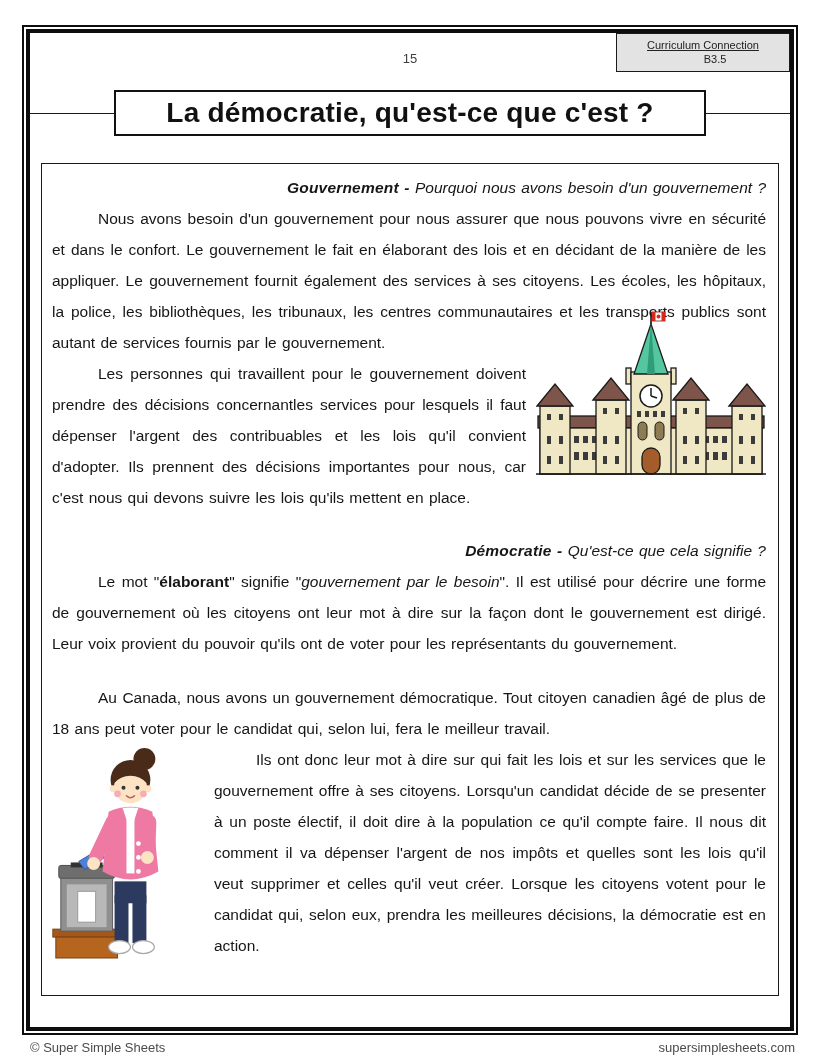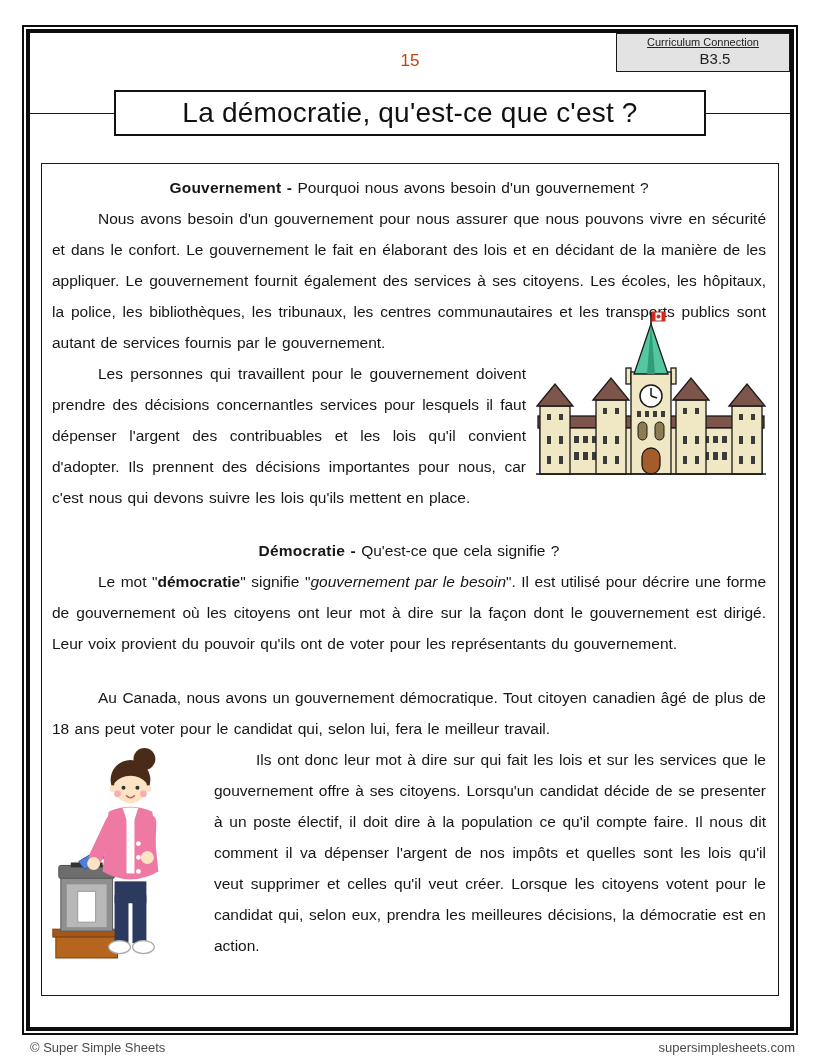--- a/index.html
+++ b/index.html
@@ -19,45 +19,45 @@
   
   .header-band {
     position:relative; height:81px; border-bottom:1.5px solid #1a1a1a;
   }
   .nom-row {
     position:absolute; left:20px; top:16px; font-size:16.5px; color:#222;
     letter-spacing:.3px; white-space:nowrap;
   }
   .page-number {
     position:absolute; left:0; right:0; top:18px; text-align:center;
-    font-size:17px; color:#c2410c;
+    font-size:13px; color:#404040;
   }
   .curriculum-box {
     position:absolute; right:0px; top:0px; width:174px; height:39px;
     background:#e3e3e3; border:1.5px solid #1a1a1a;
     display:flex; flex-direction:column; align-items:center; justify-content:center;
     line-height:1.25;
   }
   .curriculum-box .cc-title { font-size:11px; text-decoration:underline; color:#222; }
-  .curriculum-box .cc-code  { font-size:15px; color:#222;margin-left:24px; }
+  .curriculum-box .cc-code  { font-size:11px; color:#222;margin-left:24px; }
   
   .title-box {
     position:absolute; left:50%; transform:translateX(-50%); top:57px;
     width:592px; height:46px; background:#fff; border:2px solid #111;
     display:flex; align-items:center; justify-content:center; z-index:3;
-    font-weight:normal; font-size:28px; letter-spacing:.2px; color:#111;
+    font-weight:bold; font-size:28px; letter-spacing:.2px; color:#111;
   }
   
   .content-box {
     position:relative; width:738px; margin:49px auto 0 auto; height:833px;
     border:1.5px solid #1a1a1a; padding:8px 12px 8px 10px;
     font-size:15.5px; line-height:31px; text-align:justify; color:#161616;
     word-spacing:1px;
   }
-  .section-head { text-align:center; }
+  .section-head { text-align:right;font-style:italic; }
   .section-head b { letter-spacing:.2px; }
   .para { text-indent:46px; }
   .para-mt { margin-top:23px; }
   .head-mt { margin-top:22px; }
   .indent-sm { text-indent:42px; }
   .float-parliament {
     float:right; width:230px; height:168px; margin:-48px 0 4px 10px;
     shape-outside:inset(0); position:relative; z-index:2;
   }
   .float-voter {
@@ -186,21 +186,21 @@
             <rect x="119" y="112" width="9" height="18" rx="4.5" fill="#8d7b54" stroke="#1a1a1a" stroke-width="1"></rect>
             <rect x="106" y="138" width="18" height="26" rx="9" fill="#a55c2b" stroke="#1a1a1a" stroke-width="1.3"></rect>
             <line x1="0" y1="164" x2="230" y2="164" stroke="#1a1a1a" stroke-width="1.6"></line>
           </svg>
         </div>
 
         <p class="para">Les personnes qui travaillent pour le gouvernement doivent prendre des décisions concernantles services pour lesquels il faut dépenser l'argent des contribuables et les lois qu'il convient d'adopter. Ils prennent des décisions importantes pour nous, car c'est nous qui devons suivre les lois qu'ils mettent en place.</p>
 
         <p class="section-head head-mt"><b>Démocratie -</b><span> Qu'est-ce que cela signifie ?</span></p>
 
-        <p class="para"><span>Le mot "</span><b>démocratie</b><span>" signifie "</span><i>gouvernement par le besoin</i><span>". Il est utilisé pour décrire une forme de gouvernement où les citoyens ont leur mot à dire sur la façon dont le gouvernement est dirigé. Leur voix provient du pouvoir qu'ils ont de voter pour les représentants du gouvernement.</span></p>
+        <p class="para"><span>Le mot "</span><b>élaborant</b><span>" signifie "</span><i>gouvernement par le besoin</i><span>". Il est utilisé pour décrire une forme de gouvernement où les citoyens ont leur mot à dire sur la façon dont le gouvernement est dirigé. Leur voix provient du pouvoir qu'ils ont de voter pour les représentants du gouvernement.</span></p>
 
         <p class="para para-mt">Au Canada, nous avons un gouvernement démocratique. Tout citoyen canadien âgé de plus de 18 ans peut voter pour le candidat qui, selon lui, fera le meilleur travail.</p>
 
         <div class="float-voter">
           <svg viewBox="0 0 145 215">
 
             <rect x="0" y="184" width="68" height="8" fill="#a3571a" stroke="#7a4212" stroke-width="1"></rect>
             <rect x="3" y="192" width="62" height="21" fill="#b5651d" stroke="#7a4212" stroke-width="1"></rect>
 
             <rect x="6" y="120" width="56" height="13" rx="2" fill="#6e6e6e" stroke="#4c4c4c" stroke-width="1"></rect>

